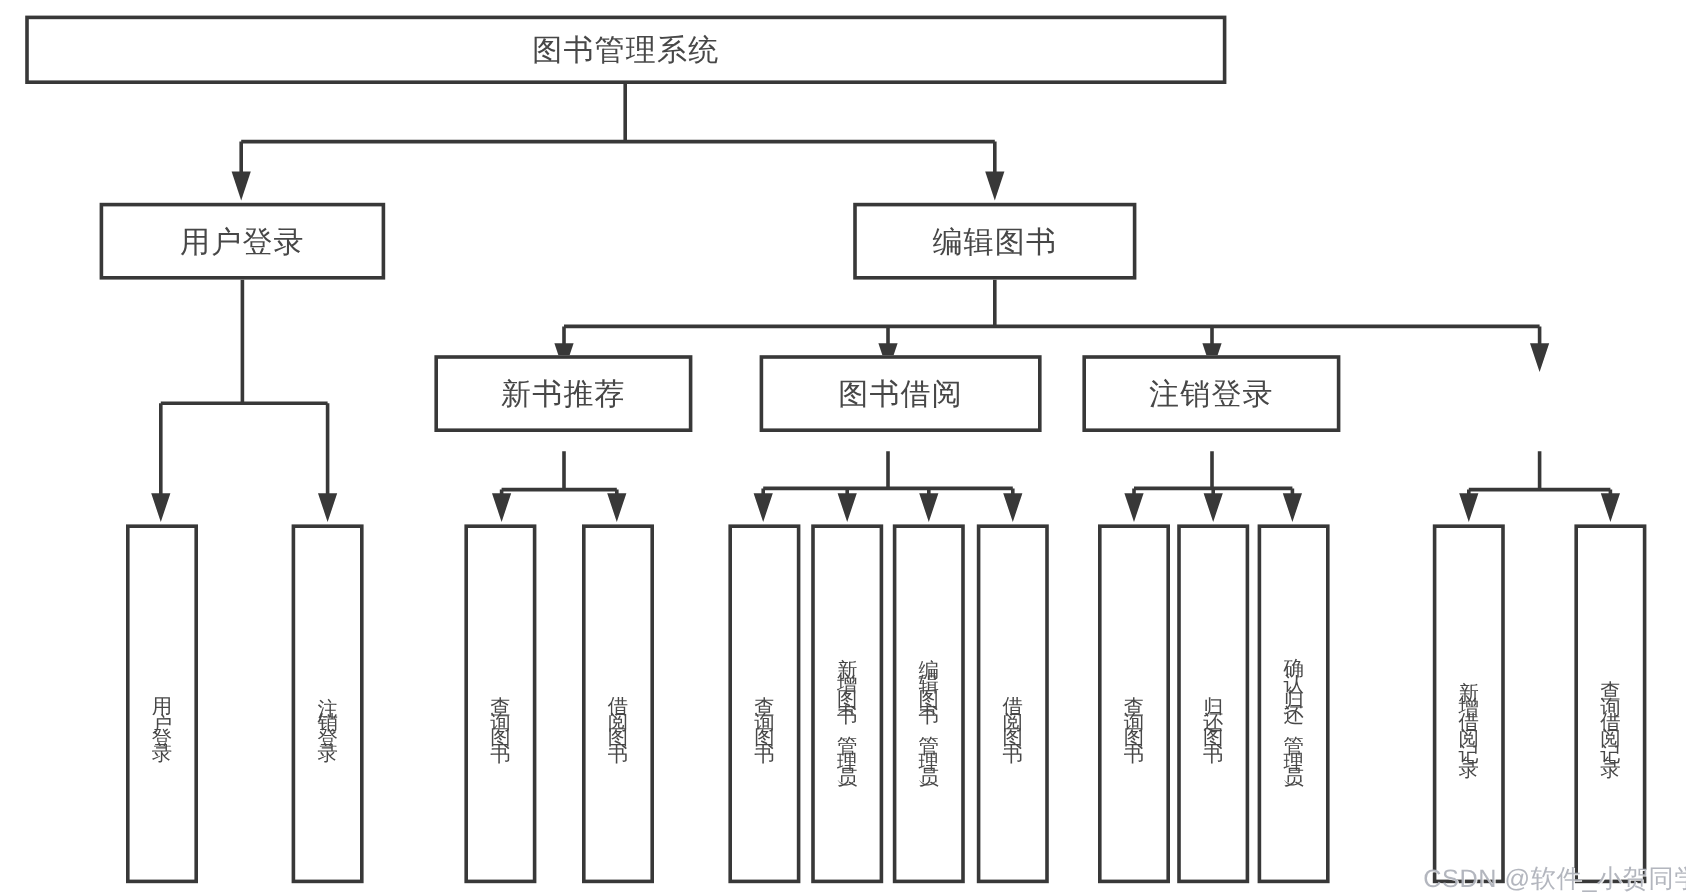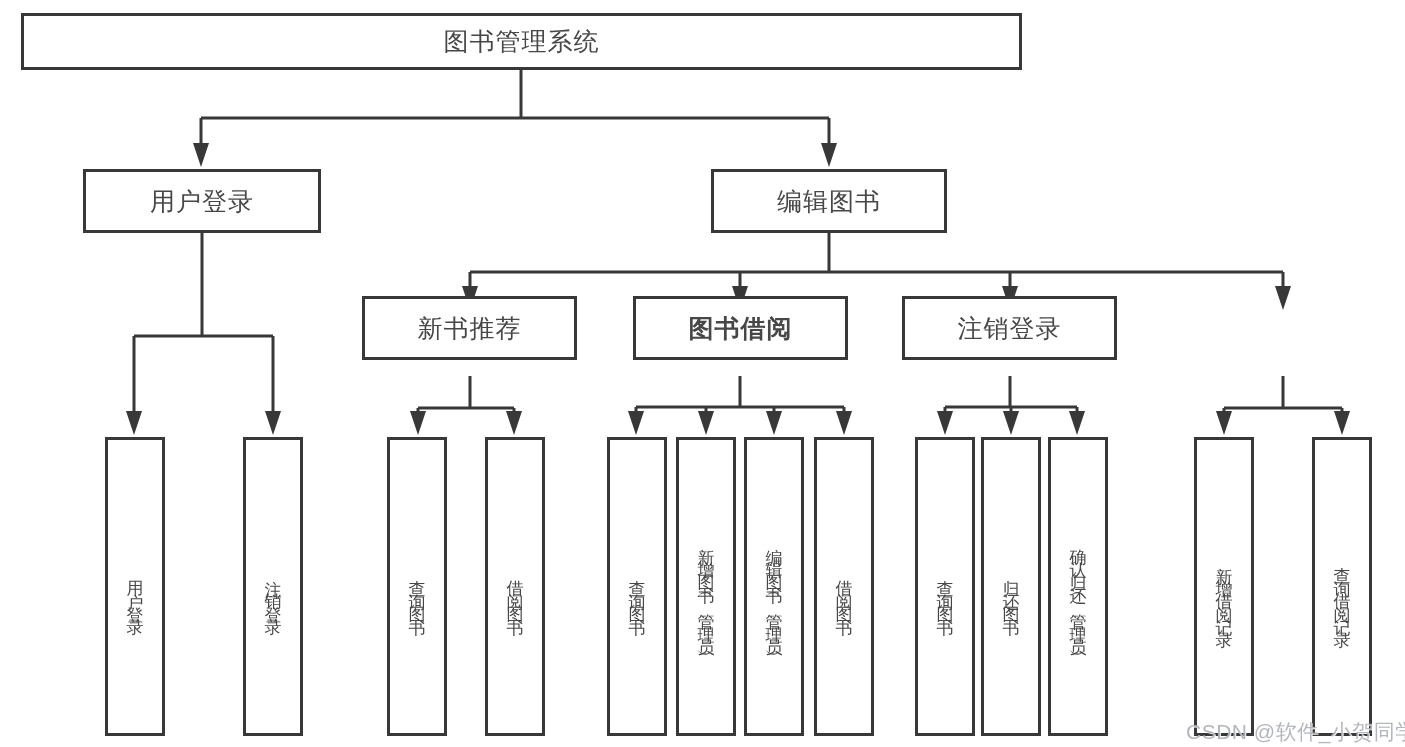--- a/index.html
+++ b/index.html
@@ -124,21 +124,21 @@
   <div class="node hbox l1" style="left:83px;width:238px;">
     <span>用户登录</span>
   </div>
   <div class="node hbox l1" style="left:711px;width:236px;">
     <span>编辑图书</span>
   </div>
 
   <div class="node hbox l2" style="left:362px;width:215px;">
     <span>新书推荐</span>
   </div>
-  <div class="node hbox l2" style="left:633px;width:215px;font-weight:bold;">
+  <div class="node hbox l2" style="left:633px;width:235px;">
     <span>图书借阅</span>
   </div>
   <div class="node hbox l2" style="left:902px;width:215px;">
     <span>注销登录</span>
   </div>
 
   <div class="node vbox" style="left:105px;">
     <span class="vtext">用户登录</span>
   </div>
   <div class="node vbox" style="left:243px;">

